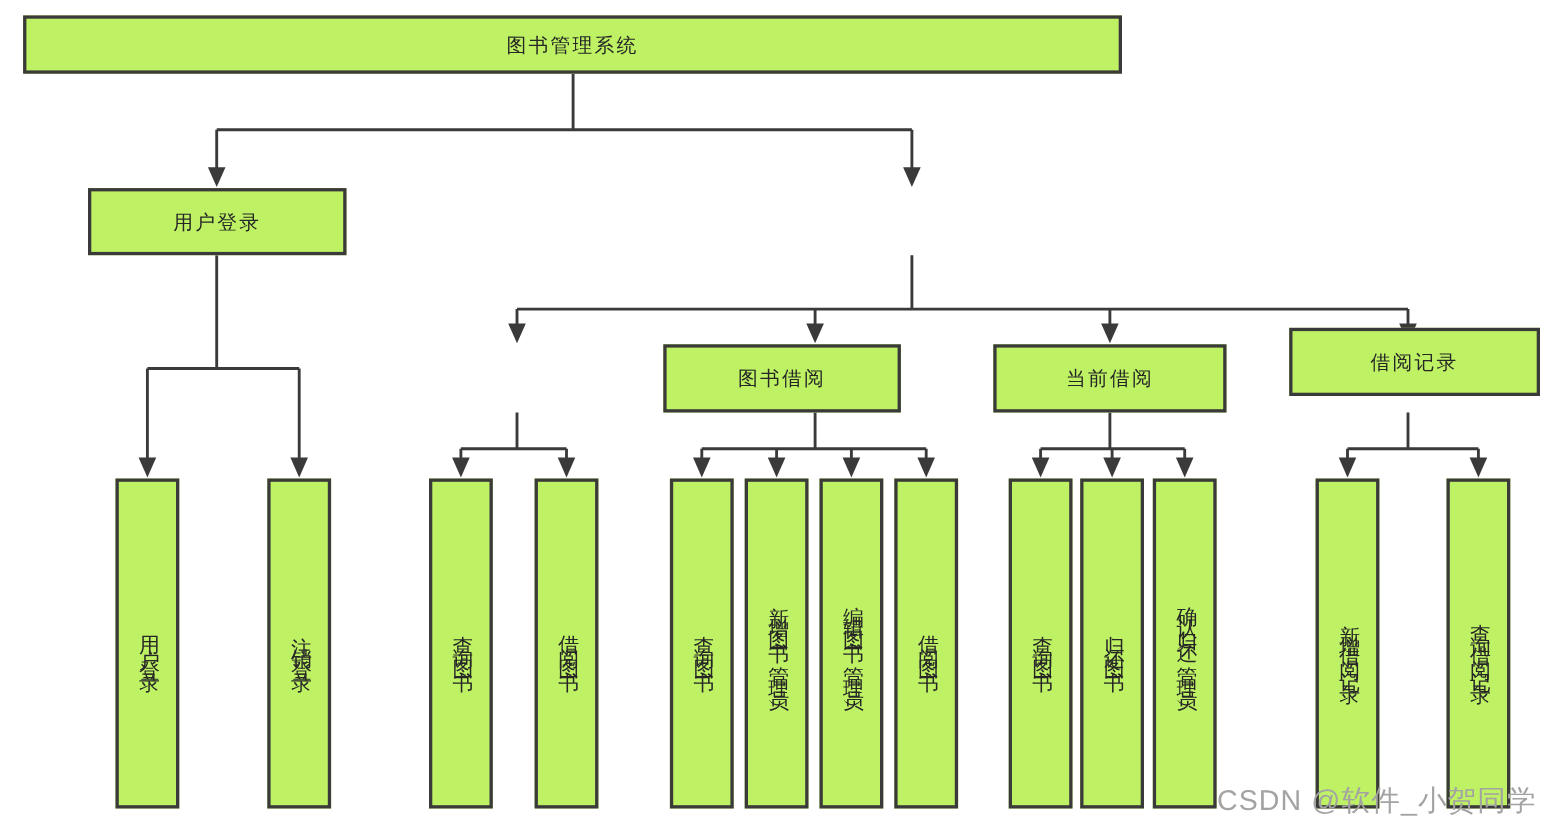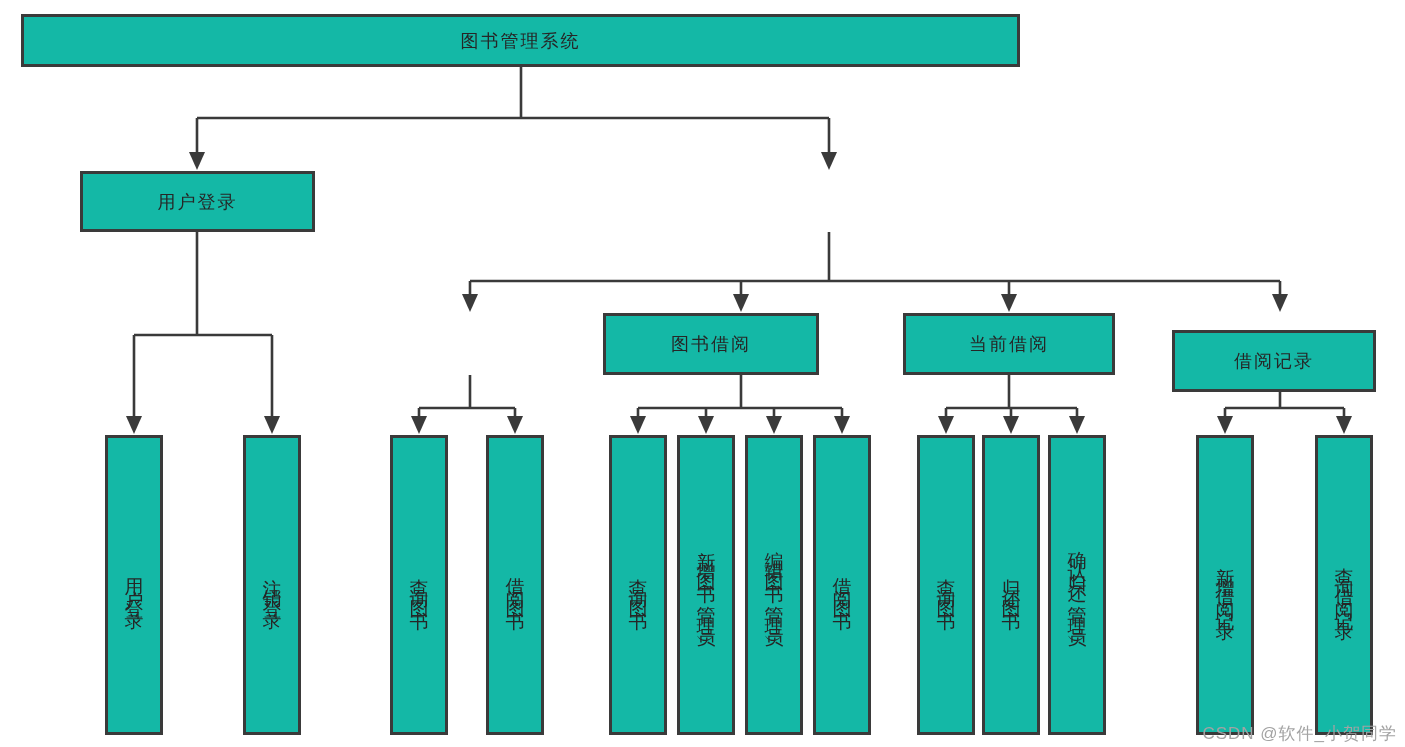--- a/index.html
+++ b/index.html
@@ -17,42 +17,43 @@
     overflow:hidden;
   }
   #connectors{
     position:absolute;left:0;top:0;width:1405px;height:747px;
     color:var(--line);
   }
   .box{
     position:absolute;
     box-sizing:border-box;
     border:3px solid var(--line);
-    background:#14b8a6;
+    background:#bef264;
     display:flex;
     align-items:center;
     justify-content:center;
+    font-family:Liberation Mono, monospace;
   }
   .box.h{
     font-size:18px;
     letter-spacing:2px;
     white-space:nowrap;
   }
   .box.v span{
     writing-mode:vertical-rl;
     text-orientation:mixed;
     font-size:19px;
     line-height:1.05;
     letter-spacing:11px;
   }
   .watermark{
     position:absolute;
     right:8px;
     bottom:2px;
-    font-size:17px;
+    font-size:26px;
     color:var(--watermark);
     letter-spacing:1px;
     white-space:nowrap;
     pointer-events:none;
   }
 </style>
 </head>
 <body>
 
 <div id="stage">
@@ -106,21 +107,21 @@
     <polygon fill="currentColor" points="1217,416 1233,416 1225,434"></polygon>
     <polygon fill="currentColor" points="1336,416 1352,416 1344,434"></polygon>
   </svg>
 
   <div class="box h" style="left:21px;top:14px;width:999px;height:53px">图书管理系统</div>
 
   <div class="box h" style="left:80px;top:171px;width:235px;height:61px">用户登录</div>
 
   <div class="box h" style="left:603px;top:313px;width:216px;height:62px">图书借阅</div>
   <div class="box h" style="left:903px;top:313px;width:212px;height:62px">当前借阅</div>
-  <div class="box h" style="left:1172px;top:330px;width:204px;height:62px">借阅记录</div>
+  <div class="box h" style="left:1172px;top:298px;width:228px;height:62px">借阅记录</div>
 
   <div class="box v" style="left:105px;top:435px;width:58px;height:300px">
     <span>用户登录</span>
   </div>
   <div class="box v" style="left:243px;top:435px;width:58px;height:300px">
     <span>注销登录</span>
   </div>
 
   <div class="box v" style="left:390px;top:435px;width:58px;height:300px">
     <span>查询图书</span>

